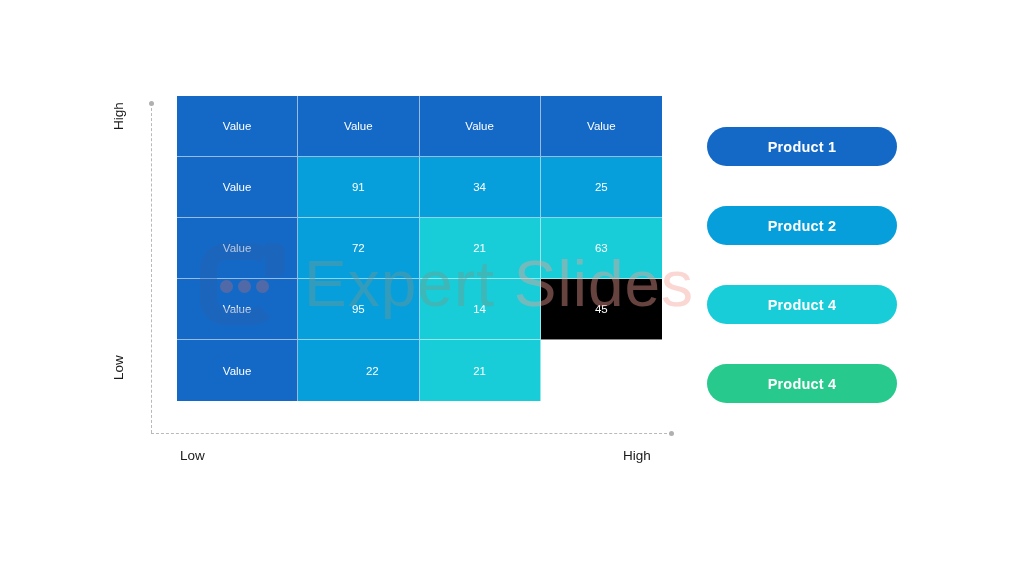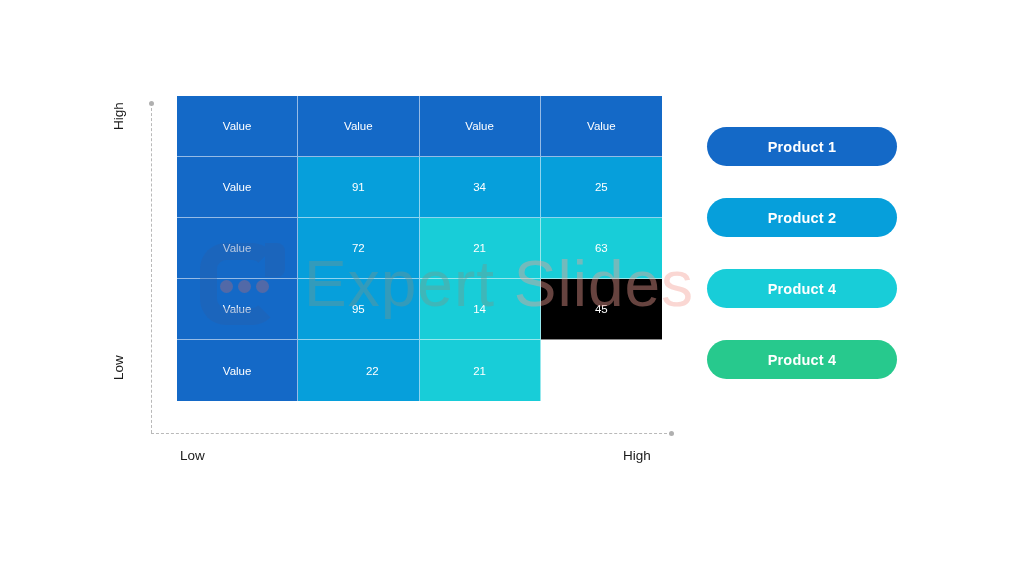--- a/index.html
+++ b/index.html
@@ -169,21 +169,21 @@
   .pill {
     width: 190px;
     height: 39px;
     border-radius: 20px;
     display: flex;
     align-items: center;
     justify-content: center;
     font-size: 14.5px;
     font-weight: 700;
     color: #ffffff;
-    margin-bottom: 32px;
+    margin-bottom: 40px;
     letter-spacing: 0.2px;
   }
   .pill:last-child { margin-bottom: 0; }
 </style>
 </head>
 <body>
 
 <div id="axis-y"></div>
 <div id="axis-x"></div>
 <div class="axis-dot" id="axis-dot-top"></div>

